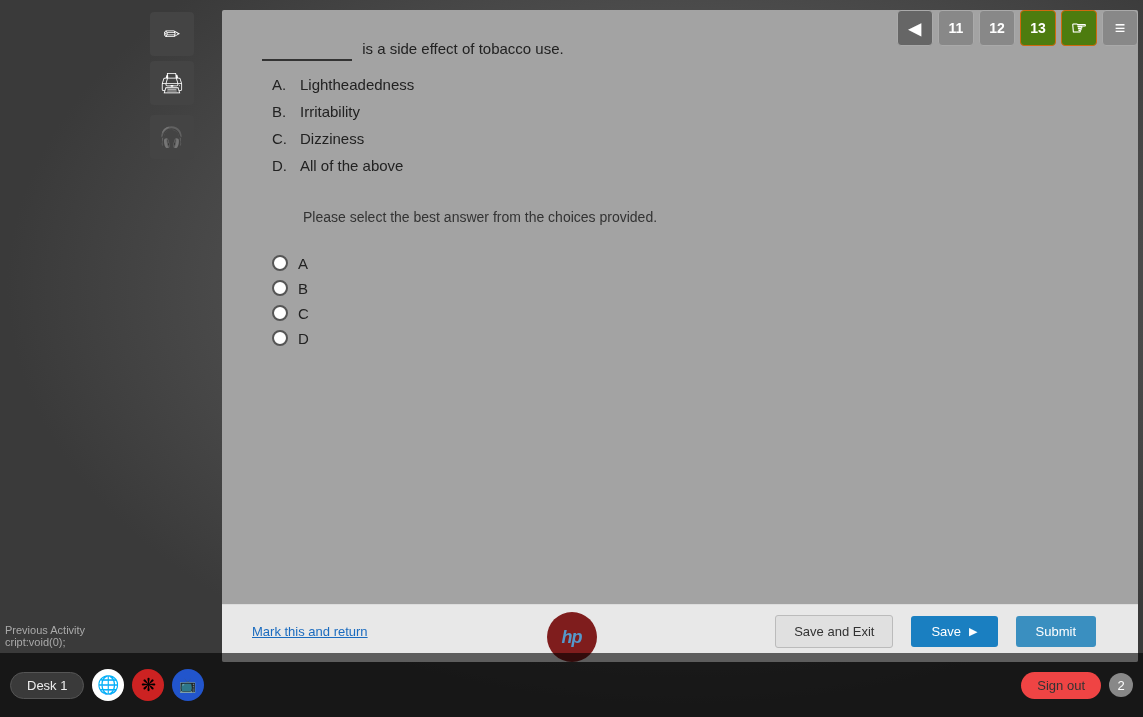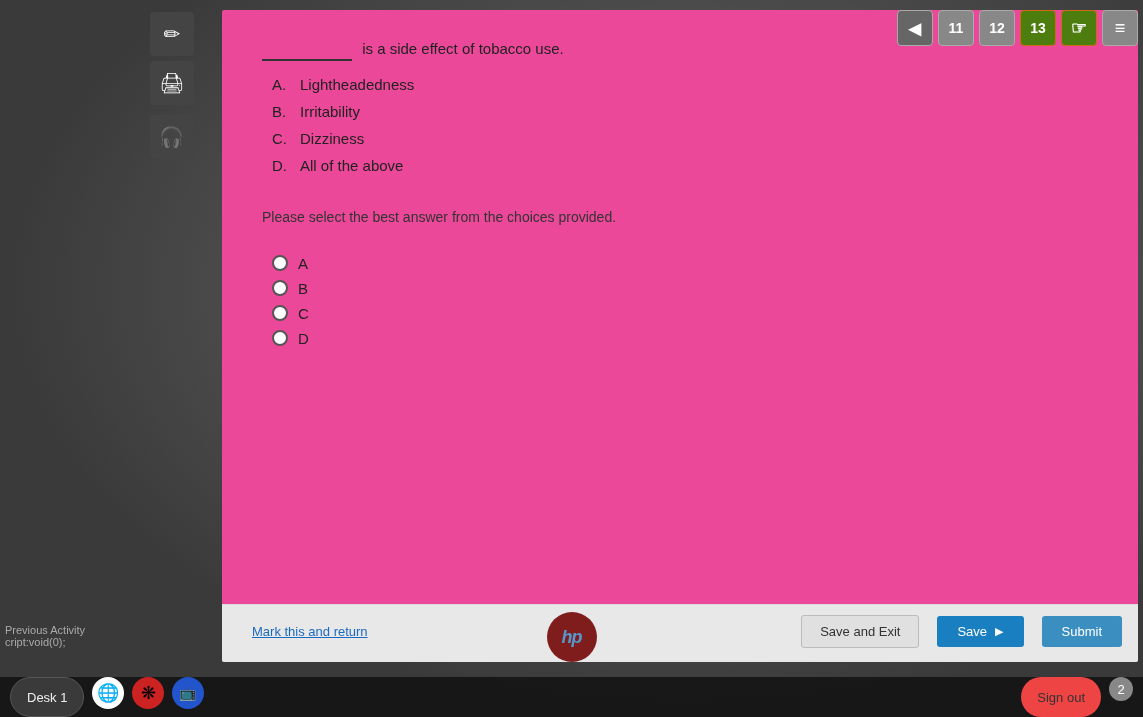--- a/index.html
+++ b/index.html
@@ -67,20 +67,21 @@
     .answer-option .letter {
       font-weight: normal;
       min-width: 20px;
     }
 
     .instruction-text {
       font-size: 14px;
       color: #333;
       margin-top: 20px;
       margin-bottom: 30px;
+      margin-left: 41px;
     }
 
     .radio-options {
       display: flex;
       flex-direction: column;
       gap: 8px;
       margin-left: 10px;
     }
 
     .radio-option {
@@ -165,23 +166,24 @@
       font-size: 20px;
     }
     .panel-btn.dark { background: #444; }
 
     
     .taskbar {
       position: absolute;
       bottom: 0;
       left: 0;
       right: 0;
-      height: 40px;
+      height: 64px;
       background: rgba(0,0,0,0.6);
       display: flex;
+      align-items: center;
       padding: 0 10px;
       gap: 8px;
     }
 
     .taskbar-btn {
       background: #3a3a3a;
       border: 1px solid #555;
       border-radius: 20px;
       padding: 5px 16px;
       color: #eee;
@@ -276,34 +278,34 @@
       gap: 5px;
       padding-top: 2px;
     }
 
     .quiz-main {
       position: absolute;
       top: 0;
       left: 72px;
       right: 0;
       bottom: 0;
-      background: #ec4899;
+      background: #a3a3a3;
       border-radius: 2px;
       display: flex;
       flex-direction: column;
     }
 
     .quiz-content {
       flex: 1;
       padding: 28px 40px 10px 40px;
       overflow: hidden;
     }
 
     .quiz-footer {
-      padding: 10px 16px 14px 30px;
+      padding: 10px 42px 14px 30px;
       display: flex;
       align-items: center;
       justify-content: space-between;
       border-top: 1px solid #ddd;
       background: #e8e8e8;
       border-radius: 0 0 2px 2px;
     }
   </style>
 </head>
 <body>

